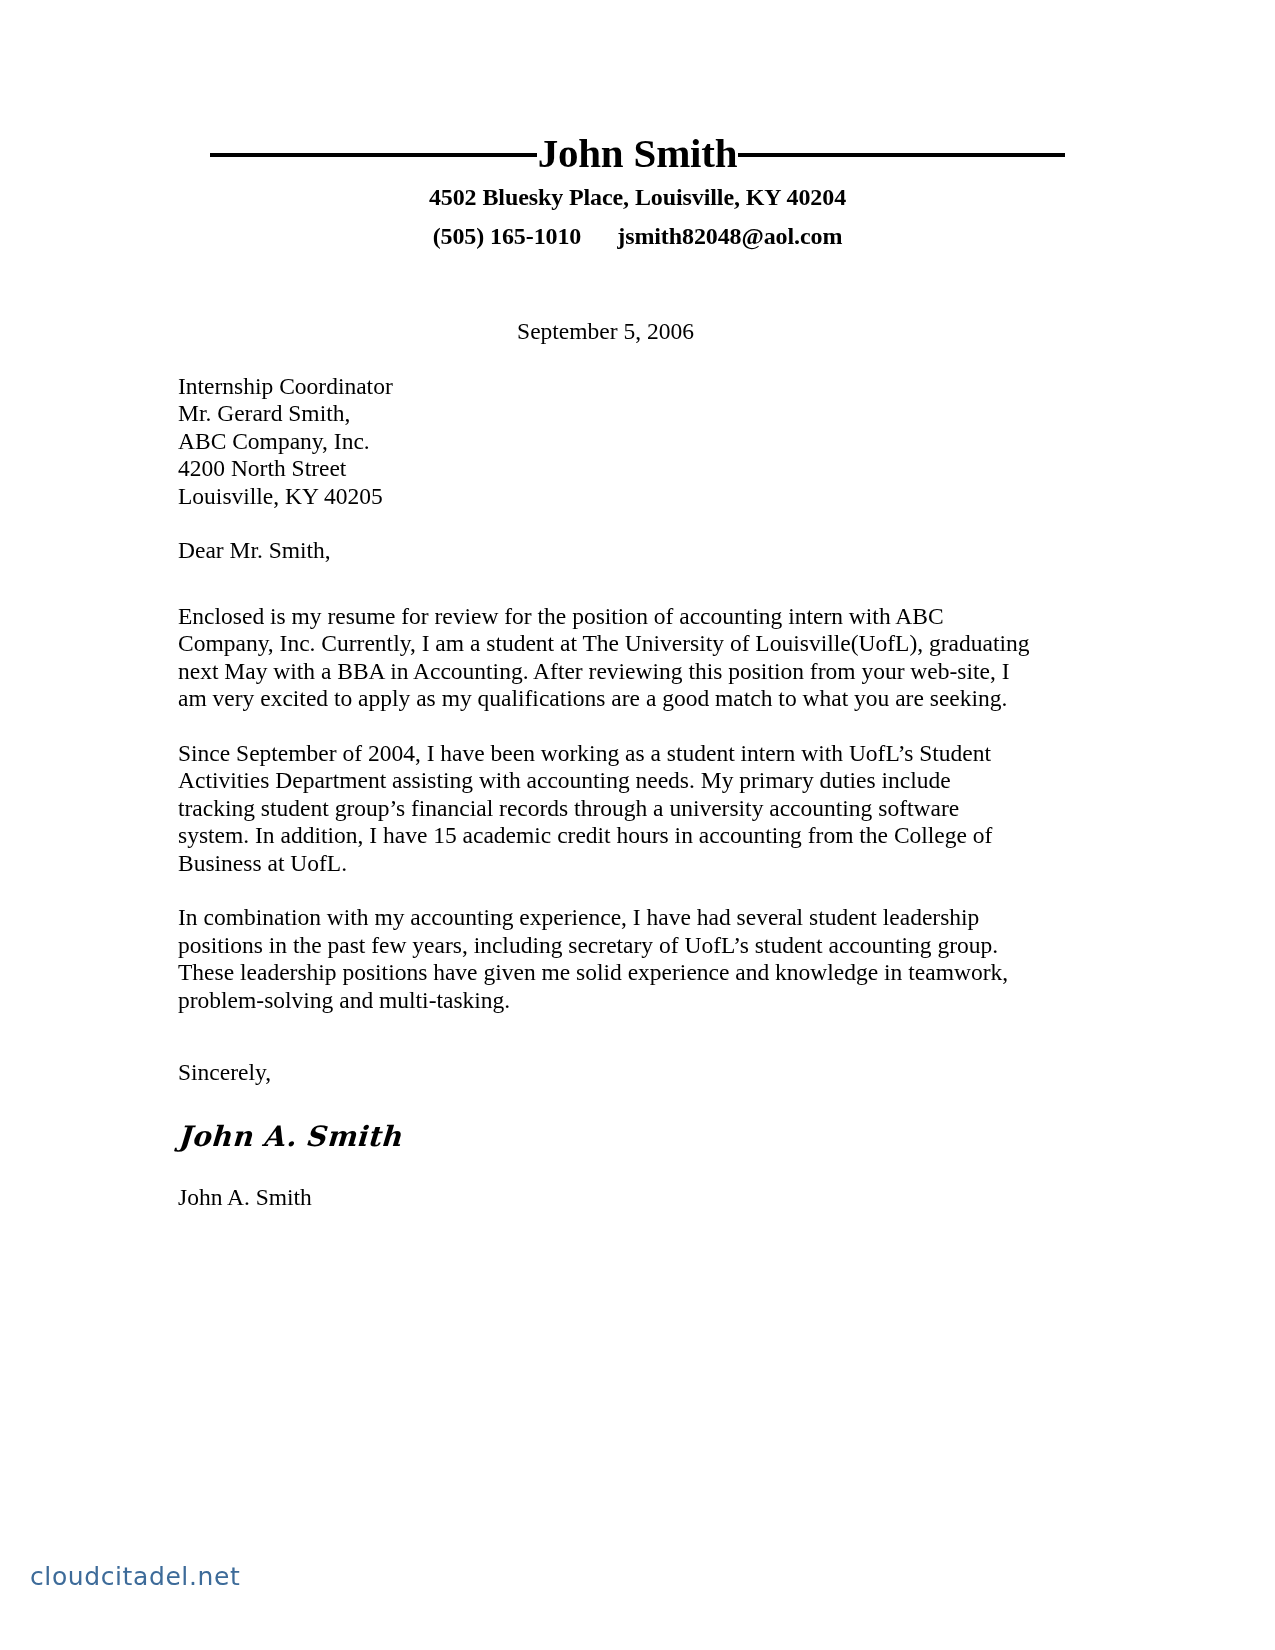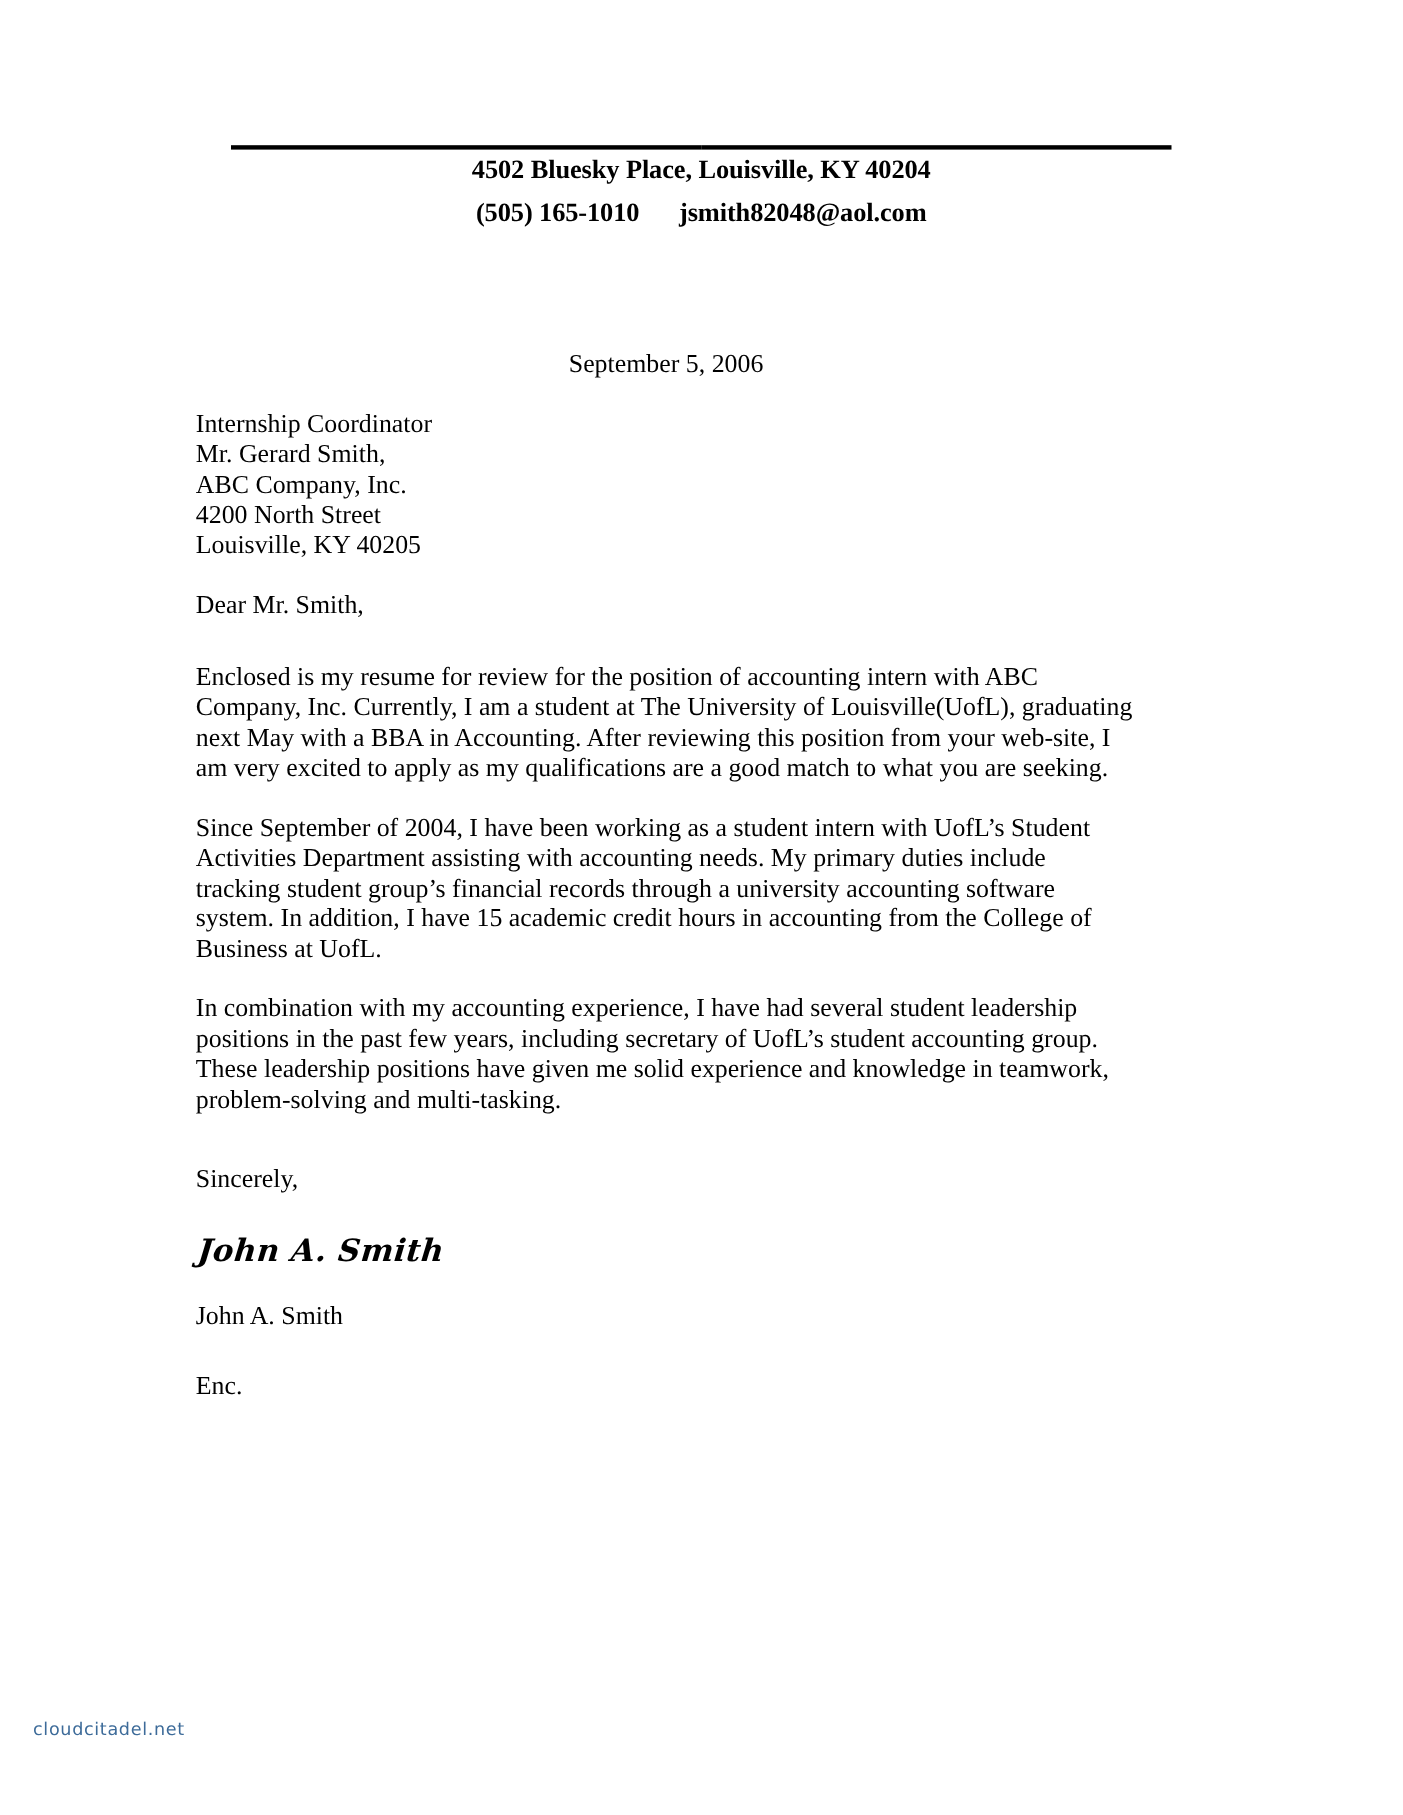--- a/index.html
+++ b/index.html
@@ -117,33 +117,34 @@
   .enclosure {
     margin: 36px 0 0 0;
   }
 
   
   .footer-watermark {
     position: absolute;
     left: 30px;
     top: 1562px;
     font-family: "DejaVu Sans", "Liberation Sans", sans-serif;
-    font-size: 16px;
+    font-size: 25px;
     letter-spacing: 0.6px;
     color: #3d6b99;
   }
 </style>
 </head>
 <body>
 
 <div class="page">
 
   <div class="letterhead">
     <div class="name-rule-row">
       <span class="rule"></span>
+      <span class="lh-name">John Smith</span>
       <span class="rule"></span>
     </div>
     <div class="lh-line">4502 Bluesky Place, Louisville, KY 40204</div>
     <div class="lh-line contact">
       <span>(505) 165-1010</span><span class="lh-gap"></span><span>jsmith82048@aol.com</span>
     </div>
   </div>
 
   <div class="letter-body">
 
@@ -164,19 +165,18 @@
     <p class="para">In combination with my accounting experience, I have had several student leadership positions in the past few years, including secretary of UofL’s student accounting group. These leadership positions have given me solid experience and knowledge in teamwork, problem-solving and multi-tasking.</p>
 
     <div class="closing">Sincerely,</div>
 
     <div>
       <span class="signature">John A. Smith</span>
     </div>
 
     <div class="sig-name">John A. Smith</div>
 
-    <div class="enclosure">Enc.</div>
 
   </div>
 
   <div class="footer-watermark" style="color: rgb(61, 107, 153);">cloudcitadel.net</div>
 
 </div>
 
 </body></html>

